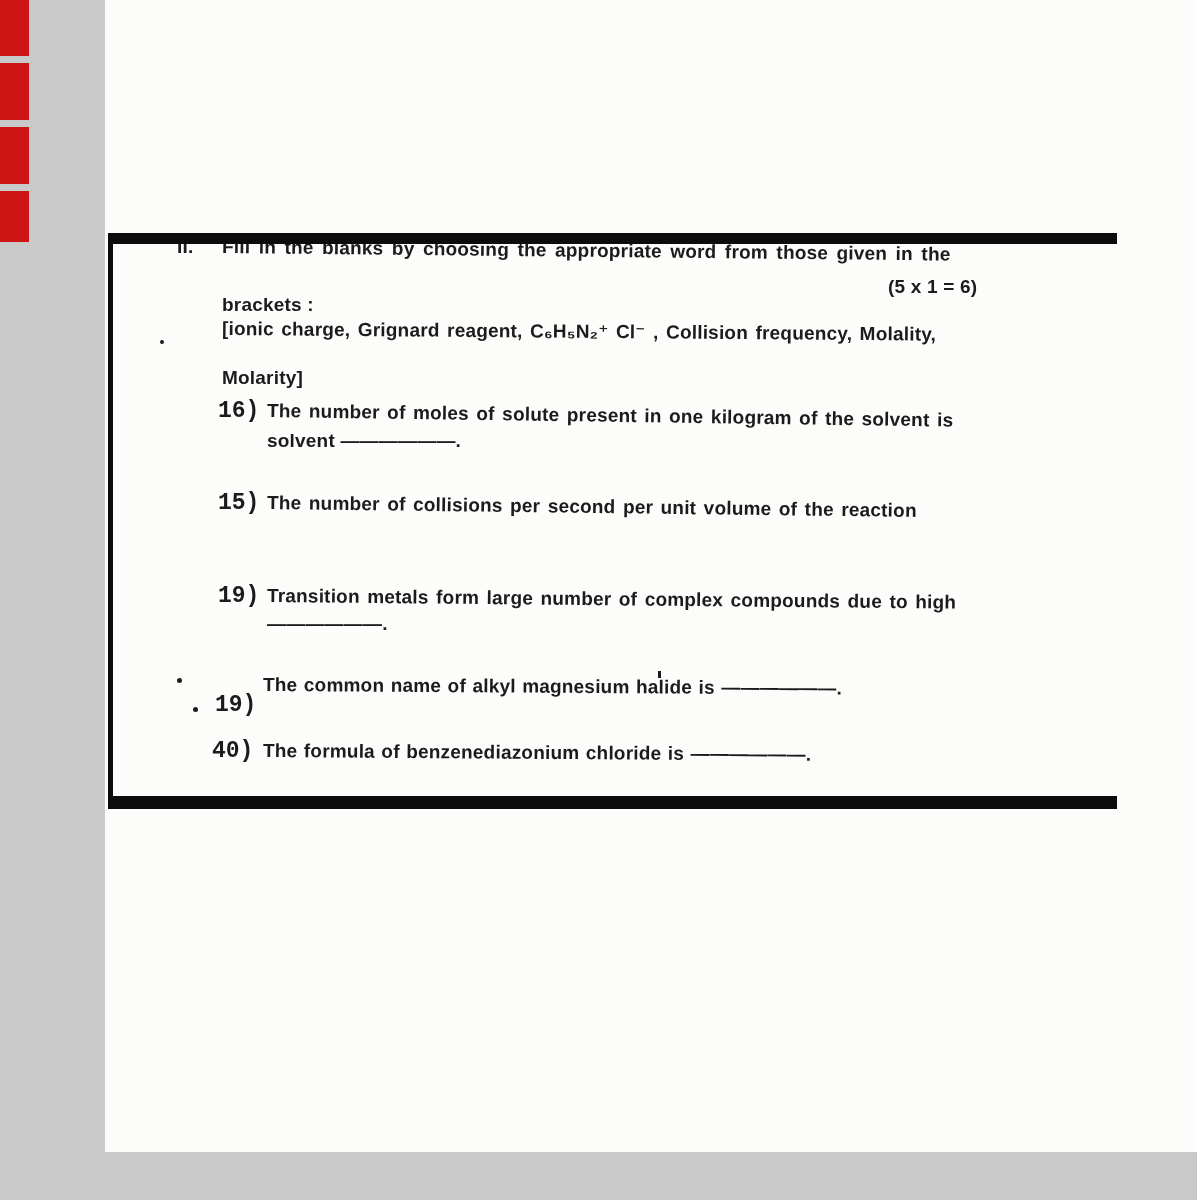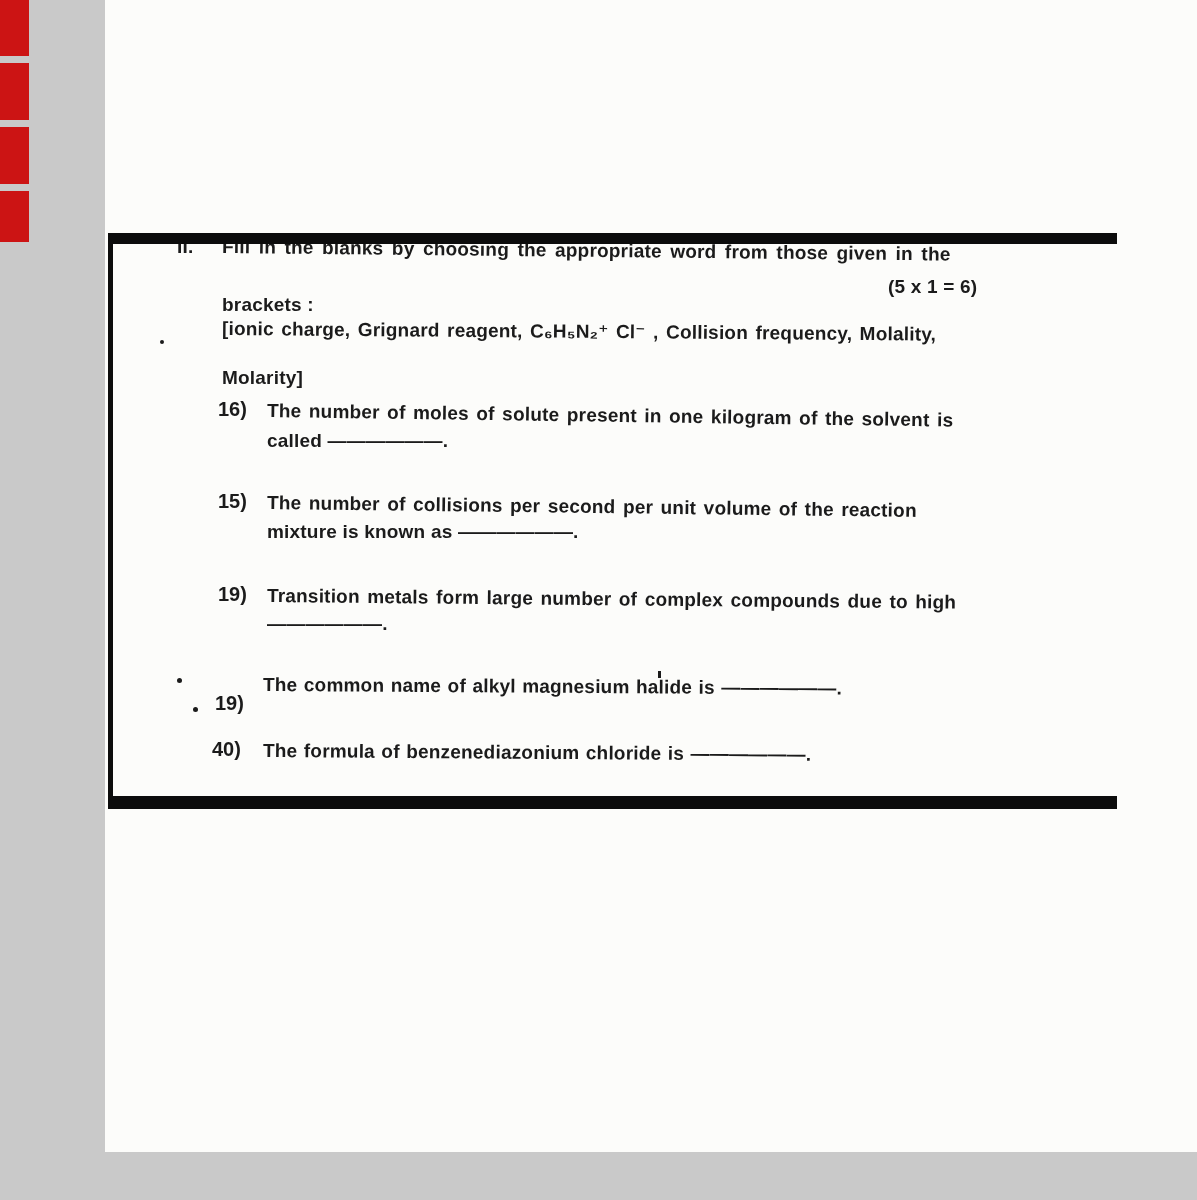--- a/index.html
+++ b/index.html
@@ -41,21 +41,21 @@
     font-size:19px;font-weight:700;color:var(--ink);
     letter-spacing:.2px;white-space:nowrap;
     transform-origin:left center;z-index:2;
   }
   .section-num{left:72px;top:236px;}
   .intro-l1{left:117px;top:236px;word-spacing:3px;transform:rotate(.6deg);}
   .intro-l2{left:117px;top:260px;margin-top:34px;}
   .marks{left:783px;top:276px;}
   .opt-l1{left:117px;top:317px;word-spacing:2px;transform:rotate(.45deg);}
   .opt-l2{left:117px;top:346px;margin-top:21px;}
-  .qnum{position:absolute;font-size:20px;font-weight:700;white-space:nowrap;}
+  .qnum{position:absolute;font-size:23px;font-weight:700;white-space:nowrap;font-family:Liberation Mono, monospace;}
   .qline{position:absolute;font-size:19px;font-weight:700;white-space:nowrap;transform-origin:left center;letter-spacing:.2px;}
   
   .q16-num{left:113px;top:398px;}
   .q16-l1{left:162px;top:400px;word-spacing:2px;transform:rotate(.8deg);}
   .q16-l2{left:162px;top:430px;}
   .q17-num{left:113px;top:490px;}
   .q17-l1{left:162px;top:492px;word-spacing:2px;transform:rotate(.7deg);}
   .q17-l2{left:162px;top:521px;}
   .q18-num{left:113px;top:583px;}
   .q18-l1{left:162px;top:585px;word-spacing:2px;transform:rotate(.55deg);}
@@ -93,25 +93,24 @@
 
     <div class="txt intro-l1">Fill in the blanks by choosing the appropriate word from those given in the</div>
     <div class="txt intro-l2">brackets :</div>
     <div class="txt marks">(5 x 1 = 6)</div>
 
     <div class="txt opt-l1">[ionic charge,  Grignard reagent,  C₆H₅N₂⁺ Cl⁻ ,  Collision frequency,  Molality,</div>
     <div class="txt opt-l2">Molarity]</div>
 
     <div class="qnum q16-num">16)</div>
     <div class="qline q16-l1">The number of moles of solute present in one kilogram of the solvent is</div>
-    <div class="qline q16-l2">called ——————.</div>
+    <div class="qline q16-l2">solvent ——————.</div>
 
     <div class="qnum q17-num">15)</div>
     <div class="qline q17-l1">The number of collisions per second per unit volume of the reaction</div>
-    <div class="qline q17-l2">mixture is known as ——————.</div>
 
     <div class="qnum q18-num">19)</div>
     <div class="qline q18-l1">Transition metals form large number of complex compounds due to high</div>
     <div class="qline q18-l2">——————.</div>
 
     <div class="qnum q19-num">19)</div>
     <div class="qline q19-l1">The common name of alkyl magnesium halide is ——————.</div>
 
     <div class="qnum q20-num">40)</div>
     <div class="qline q20-l1">The formula of benzenediazonium chloride is ——————.</div>

